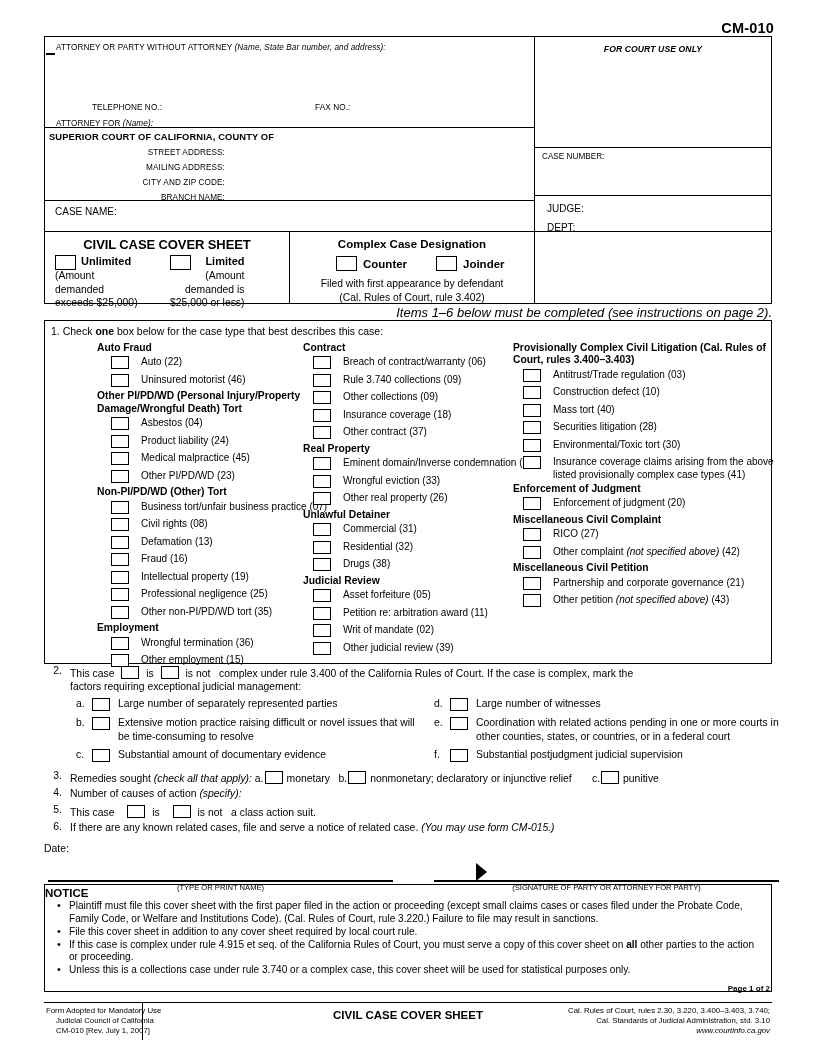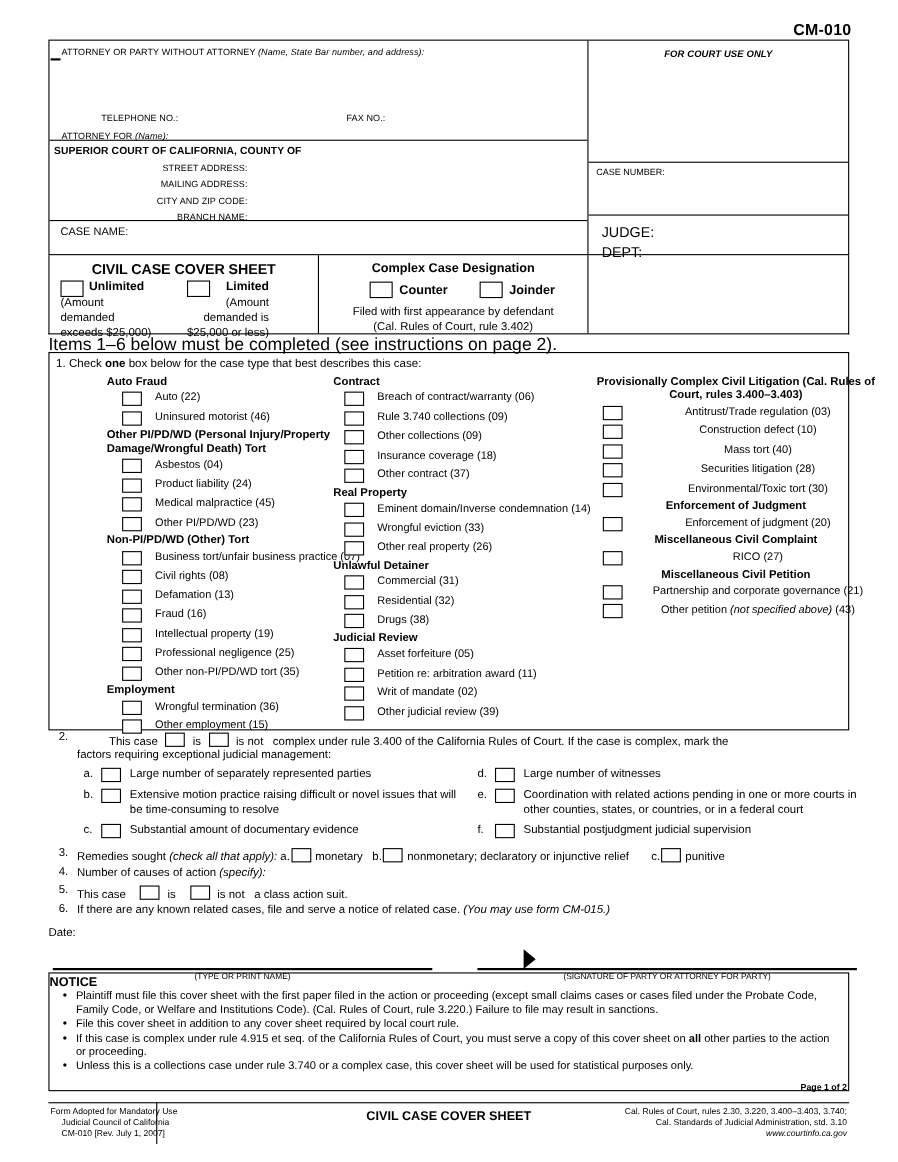--- a/index.html
+++ b/index.html
@@ -163,21 +163,21 @@
     position: absolute;
     left: 0; top: 158px;
     width: 100%;
     bottom: 0;
     box-sizing: border-box;
     border-top: 1.3px solid #000;
   }
   .jd-lbl {
     position: absolute;
     left: 12px;
-    font-size: 13px;
+    font-size: 10px;
   }
   .jd1 { top: 7px; }
   .jd2 { top: 26px; }
 
   
   .band {
     position: absolute;
     left: 44px;
     top: 232px;
     width: 728px;
@@ -254,22 +254,23 @@
     font-size: 10.3px;
     line-height: 14px;
   }
 
   
   .items-note {
     position: absolute;
     left: 44px;
     top: 305px;
     width: 728px;
-    text-align: left;
-    font-size: 16px;
+    text-align: right;
+    font-size: 13px;
+    font-style: italic;
   }
 
   
   .item1 {
     position: absolute;
     left: 44px;
     top: 320px;
     width: 728px;
     height: 344px;
     border: 1.6px solid #000;
@@ -282,21 +283,21 @@
   }
   .item1-head b { font-weight: bold; }
 
   .col {
     position: absolute;
     top: 20px;
     font-size: 10px;
   }
   .col1 { left: 52px; width: 250px; }
   .col2 { left: 258px; width: 240px; }
-  .col3 { left: 493px; width: 262px; text-align: center; }
+  .col3 { left: 468px; width: 262px; }
 
   .cat {
     font-weight: bold;
     font-size: 10.3px;
     margin-top: 1px;
     margin-bottom: 1px;
     line-height: 12.4px;
   }
 
   .cbrow {
@@ -346,21 +347,21 @@
     position: relative;
     height: 16px;
   }
   .num {
     position: absolute;
     left: 0;
     width: 18px;
     text-align: right;
     font-size: 10.4px;
   }
-  .i2-txt1 { position: absolute; left: 26px; top: 1px; margin-left: 29px; }
+  .i2-txt1 { position: absolute; left: 26px; top: 1px; }
   .cb-inline {
     display: inline-block;
     width: 18px;
     height: 13px;
     border: 1.5px solid #000;
     box-sizing: border-box;
     background: #fff;
     vertical-align: -2px;
     margin: 0 4px;
   }
@@ -799,29 +800,37 @@
           <span class="cbtxt">Mass tort (40)</span>
         </div>
         <div class="cbrow">
           <span class="cb"></span>
           <span class="cbtxt">Securities litigation (28)</span>
         </div>
         <div class="cbrow">
           <span class="cb"></span>
           <span class="cbtxt">Environmental/Toxic tort (30)</span>
         </div>
+        <div class="cbrow">
+          <span class="cb"></span>
+          <span class="cbtxt">Insurance coverage claims arising from the above listed provisionally complex case types (41)</span>
+        </div>
         <div class="cat">Enforcement of Judgment</div>
         <div class="cbrow">
           <span class="cb"></span>
           <span class="cbtxt">Enforcement of judgment (20)</span>
         </div>
         <div class="cat">Miscellaneous Civil Complaint</div>
         <div class="cbrow">
           <span class="cb"></span>
           <span class="cbtxt">RICO (27)</span>
+        </div>
+        <div class="cbrow">
+          <span class="cb"></span>
+          <span class="cbtxt"><span>Other complaint </span><i>(not specified above)</i><span> (42)</span></span>
         </div>
         <div class="cat">Miscellaneous Civil Petition</div>
         <div class="cbrow">
           <span class="cb"></span>
           <span class="cbtxt">Partnership and corporate governance (21)</span>
         </div>
         <div class="cbrow">
           <span class="cb"></span>
           <span class="cbtxt"><span>Other petition </span><i>(not specified above)</i><span> (43)</span></span>
         </div>

